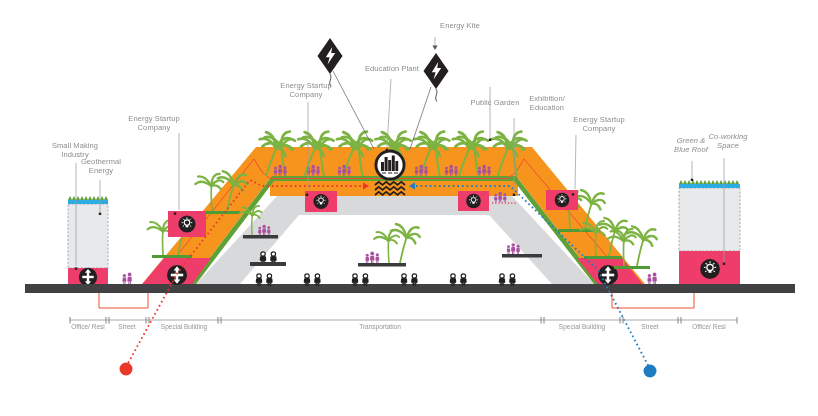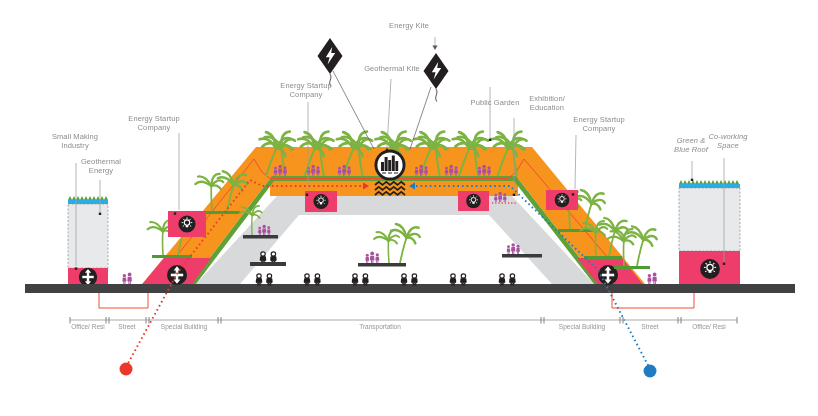--- a/index.html
+++ b/index.html
@@ -302,32 +302,32 @@
         <line x1="541" x2="541" y1="317" y2="323.5" stroke="#808285" stroke-width="1"></line>
         <line x1="544" x2="544" y1="317" y2="323.5" stroke="#808285" stroke-width="1"></line>
         <line x1="620" x2="620" y1="317" y2="323.5" stroke="#808285" stroke-width="1"></line>
         <line x1="623" x2="623" y1="317" y2="323.5" stroke="#808285" stroke-width="1"></line>
         <line x1="678" x2="678" y1="317" y2="323.5" stroke="#808285" stroke-width="1"></line>
         <line x1="681" x2="681" y1="317" y2="323.5" stroke="#808285" stroke-width="1"></line>
         <line x1="737" x2="737" y1="317" y2="323.5" stroke="#808285" stroke-width="1"></line>
       </g>
 </svg>
 
-<div class="lbl" style="left:409px;top:21px;">Energy Kite</div>
-<div class="lbl" style="left:392px;top:64px;">Geothermal Kite</div>
+<div class="lbl" style="left:460px;top:21px;">Energy Kite</div>
+<div class="lbl" style="left:392px;top:64px;">Education Plant</div>
 <div class="lbl" style="left:495px;top:73px;margin-top:25px;">Public Garden</div>
 <div class="lbl" style="left:523px;top:94px;margin-left:24px;">Exhibition/
 Education</div>
 <div class="lbl" style="left:154px;top:114px;">Energy Startup
 Company</div>
 <div class="lbl" style="left:306px;top:81px;">Energy Startup
 Company</div>
 <div class="lbl" style="left:599px;top:115px;">Energy Startup
 Company</div>
-<div class="lbl" style="left:75px;top:132px;">Small Making
+<div class="lbl" style="left:75px;top:141px;">Small Making
 Industry</div>
 <div class="lbl" style="left:101px;top:157px;">Geothermal
 Energy</div>
 <div class="lbl" style="left:691px;top:136px;font-style:italic;">Green &amp;
 Blue Roof</div>
 <div class="lbl" style="left:728px;top:132px;font-style:italic;">Co-working
 Space</div>
 
 <div class="axis-lbl" style="left:88px;top:324px;">Office/ Resi</div>
 <div class="axis-lbl" style="left:127px;top:324px;">Street</div>

